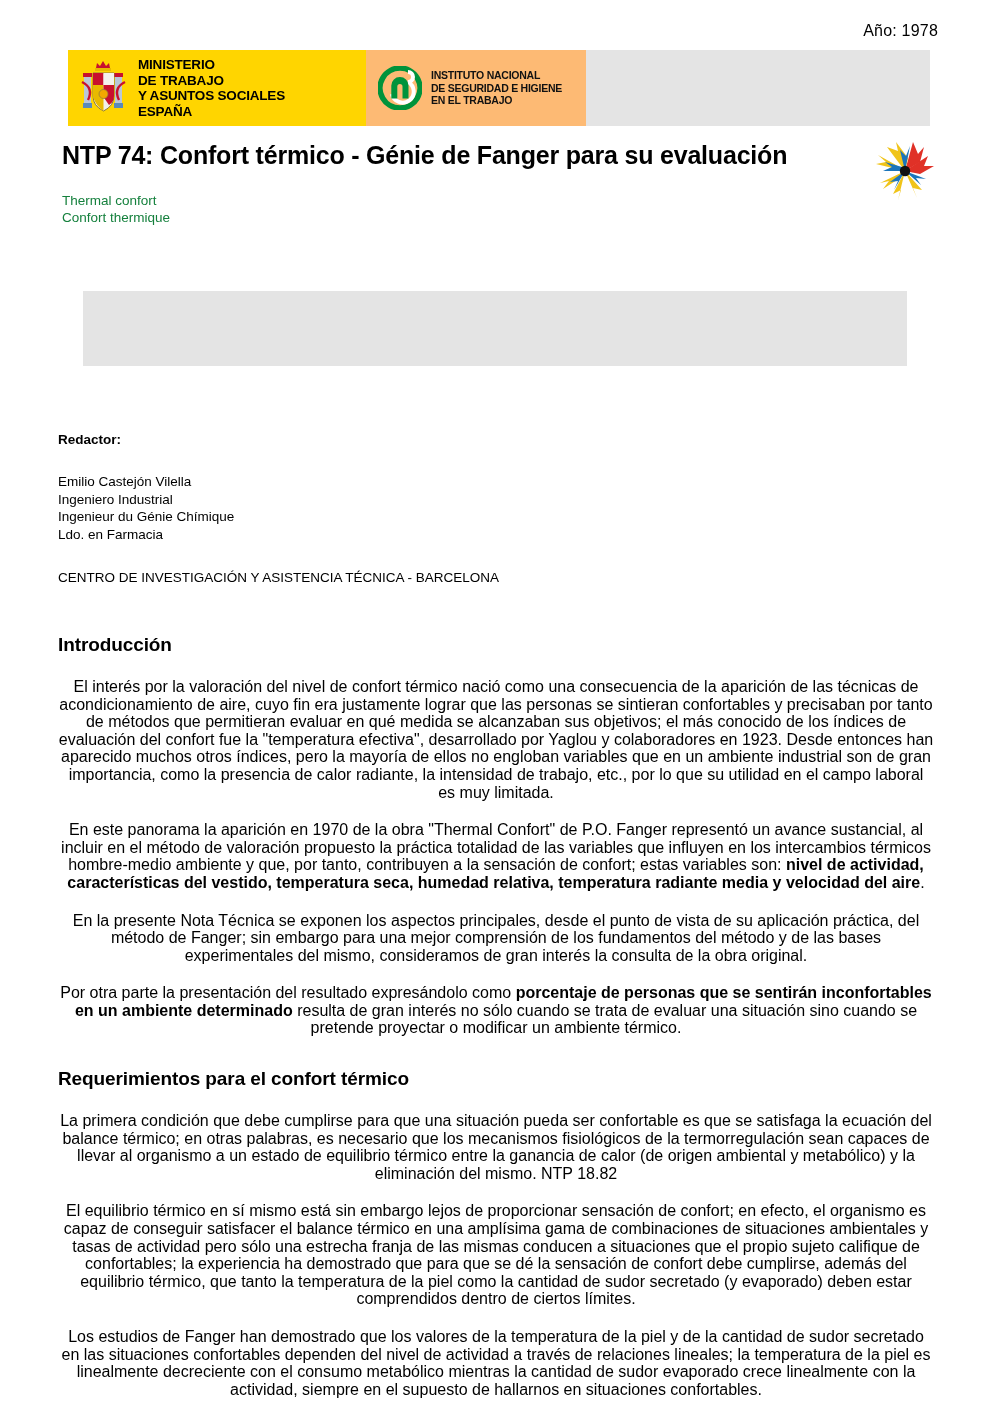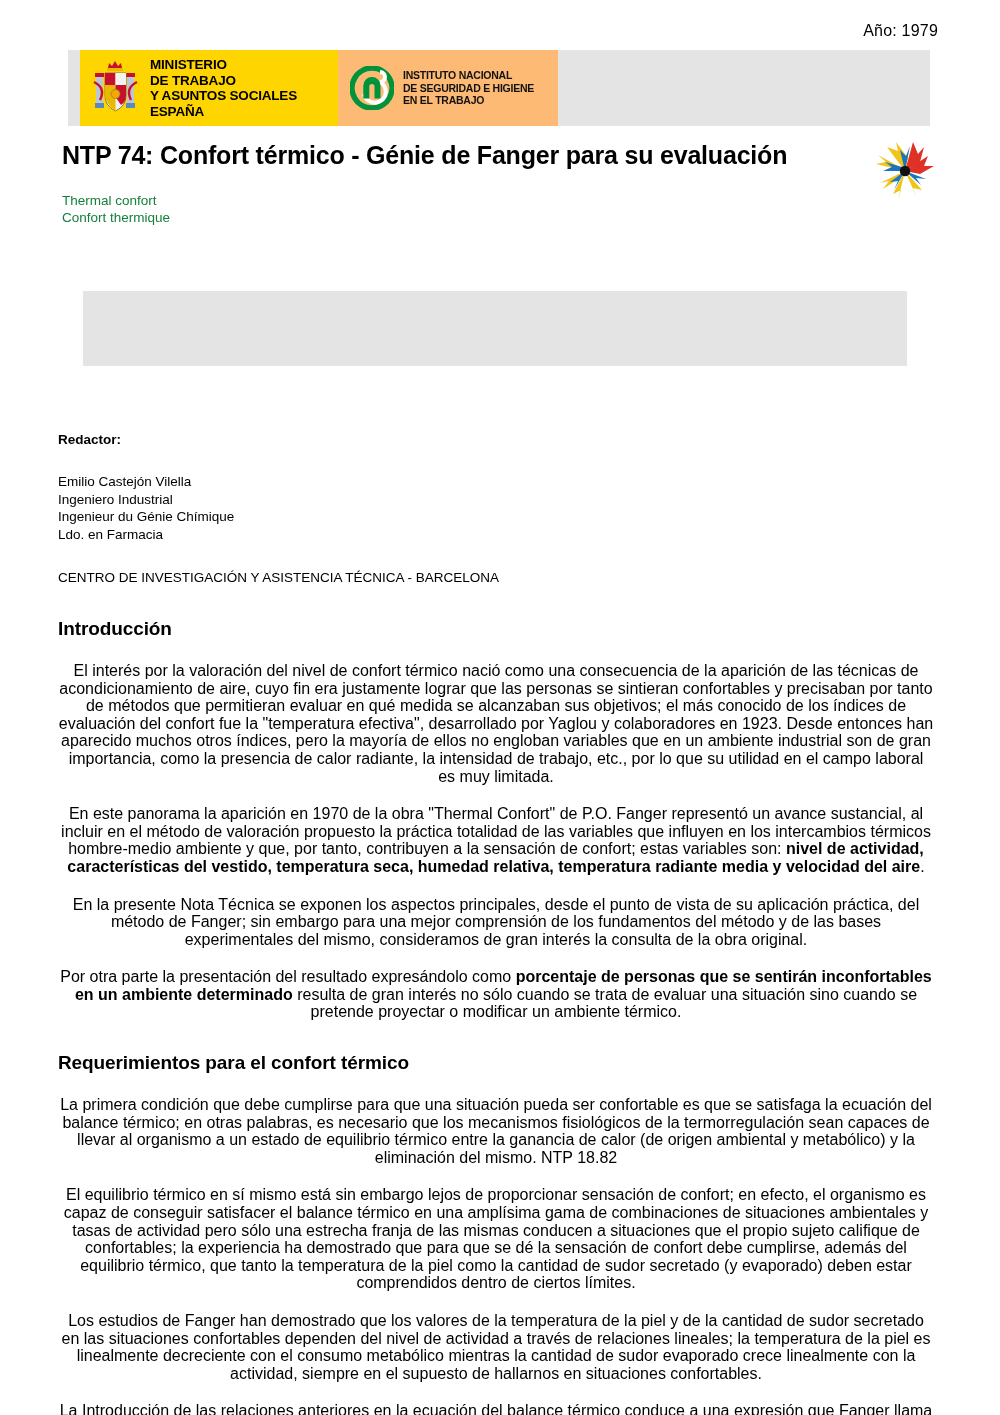--- a/index.html
+++ b/index.html
@@ -38,27 +38,26 @@
     position: absolute;
     left: 68px;
     top: 50px;
     width: 862px;
     height: 76px;
     background: #e4e4e4;
     display: flex;
     align-items: stretch;
   }
   .mtas-block {
-    width: 258px;
+    width: 298px;
     background: #ffd500;
     display: flex;
     align-items: center;
     padding-left: 10px;
     box-sizing: border-box;
-    margin-left: 12px;
   }
   .coat {
     width: 54px;
     height: 64px;
     position: relative;
     flex: 0 0 auto;
     margin-right: 6px;
   }
   .coat svg { display:block; }
   .mtas-text {
@@ -152,21 +151,21 @@
     margin: 0 0 26px 0;
   }
   .author-block {
     font-size: 13.5px;
     line-height: 17.6px;
     margin: 0 0 26px 0;
   }
   .center-line {
     font-size: 13.5px;
     line-height: 17.6px;
-    margin: 0 0 30px 0;
+    margin: 0 0 46px 0;
   }
   h2.section {
     font-size: 19px;
     font-weight: bold;
     margin: 0 0 22px 0;
     line-height: 23px;
     letter-spacing: -0.1px;
   }
   h2.section.spaced-top { margin-top: 30px; }
   p.para {
@@ -175,21 +174,21 @@
     margin: 0 0 20px 0;
     text-align: center;
   }
   p.para b { font-weight: bold; }
 </style>
 </head>
 <body>
 
 <div class="page">
 
-  <div class="year-line">Año: 1979</div>
+  <div class="year-line">Año: 1978</div>
 
   <div class="header-band">
 
     <div class="mtas-block">
       <div class="coat">
         <svg viewBox="0 0 54 64" width="54" height="64">
 
           <path d="M18 12 L19 7 L22 10 L25 5 L28 10 L31 7 L32 12 Z" fill="#c8102e"></path>
           <rect x="17" y="12" width="16" height="3" fill="#e8b900"></rect>
 

